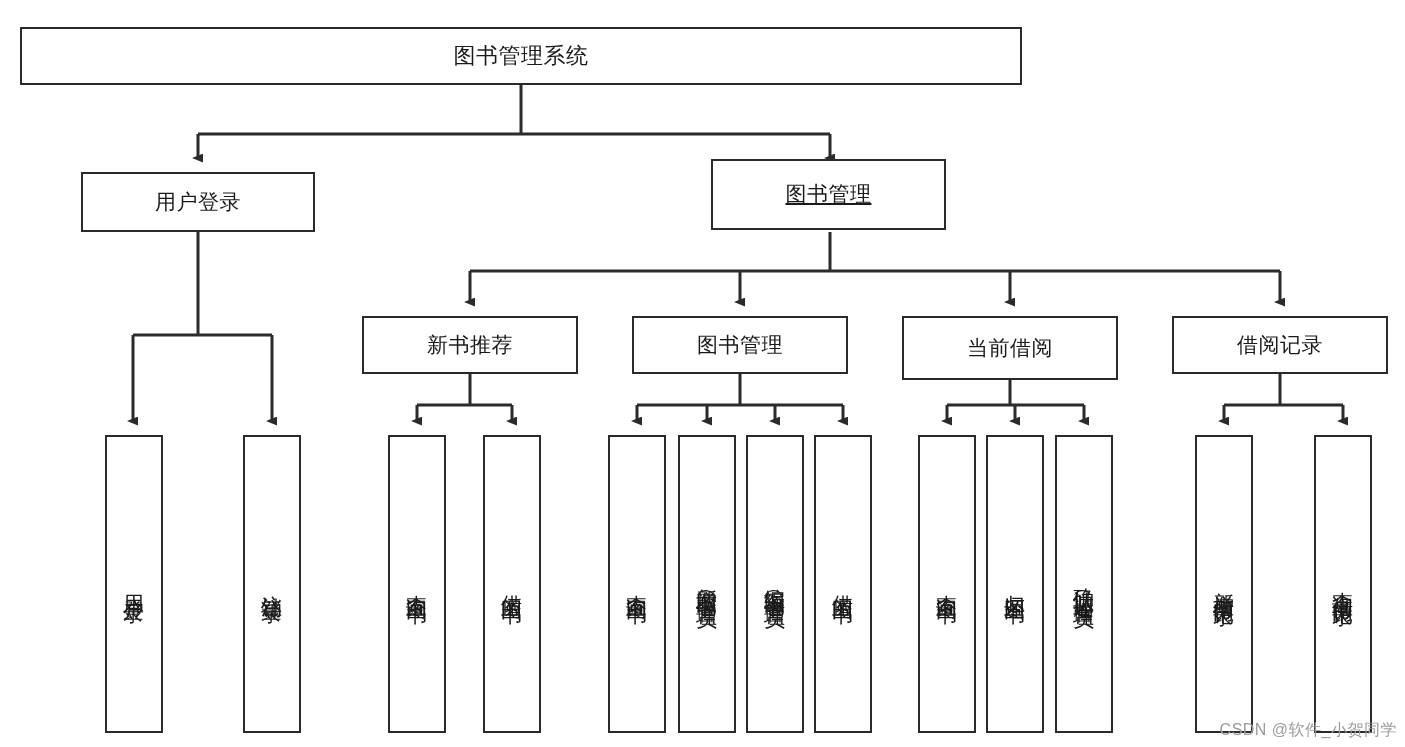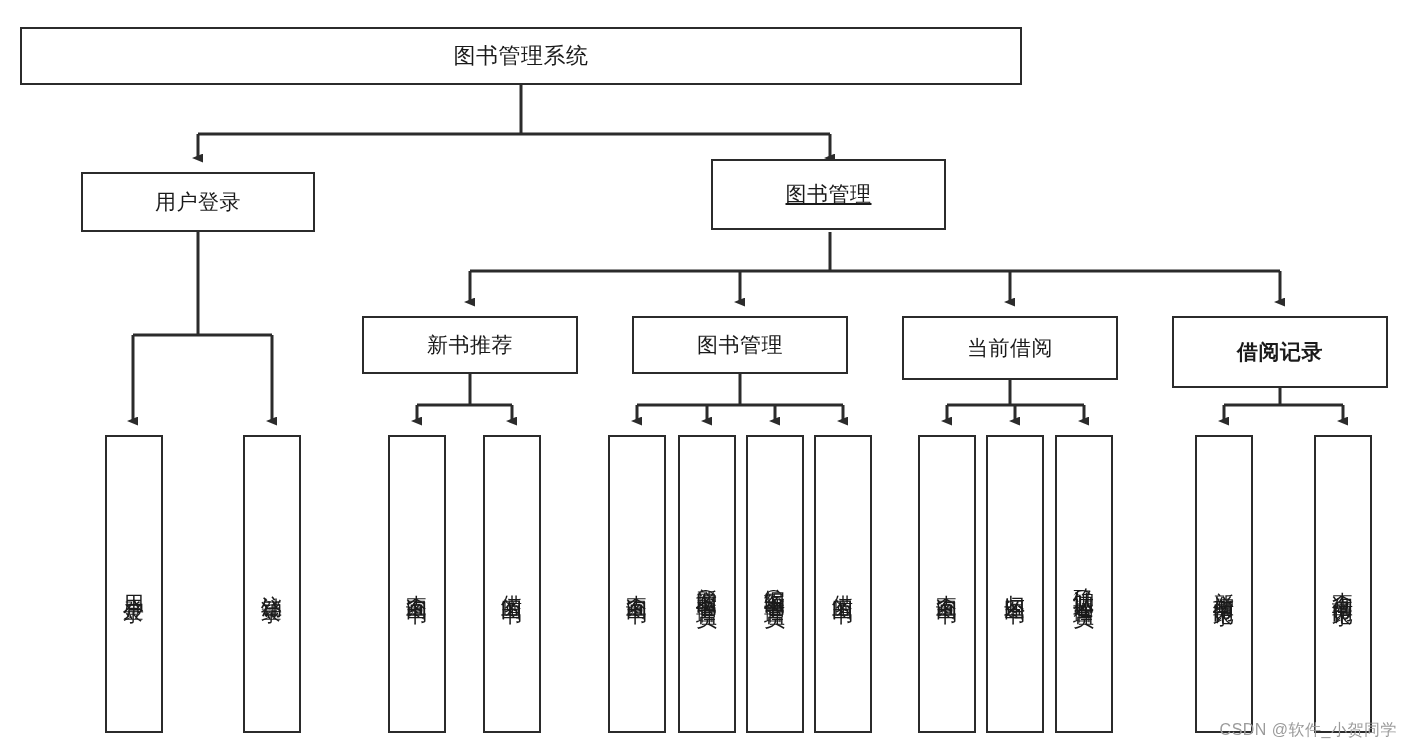--- a/index.html
+++ b/index.html
@@ -139,21 +139,21 @@
       </div>
       <div class="node horiz" style="left: 362px; top: 316px; width: 216px; height: 58px; justify-content: center;">
         <span class="label">新书推荐</span>
       </div>
       <div class="node horiz" style="left: 632px; top: 316px; width: 216px; height: 58px;">
         <span class="label">图书管理</span>
       </div>
       <div class="node horiz" style="left: 902px; top: 316px; width: 216px; height: 64px;">
         <span class="label">当前借阅</span>
       </div>
-      <div class="node horiz" style="left: 1172px; top: 316px; width: 216px; height: 72px; font-weight: bold;">
+      <div class="node horiz" style="left: 1172px; top: 316px; width: 216px; height: 58px;">
         <span class="label">借阅记录</span>
       </div>
       <div class="node vert" style="left: 105px; top: 435px; width: 58px; height: 298px;">
         <span class="label">用户登录</span>
       </div>
       <div class="node vert" style="left: 243px; top: 435px; width: 58px; height: 298px;">
         <span class="label">注销登录</span>
       </div>
       <div class="node vert" style="left: 388px; top: 435px; width: 58px; height: 298px;">
         <span class="label">查询图书</span>

